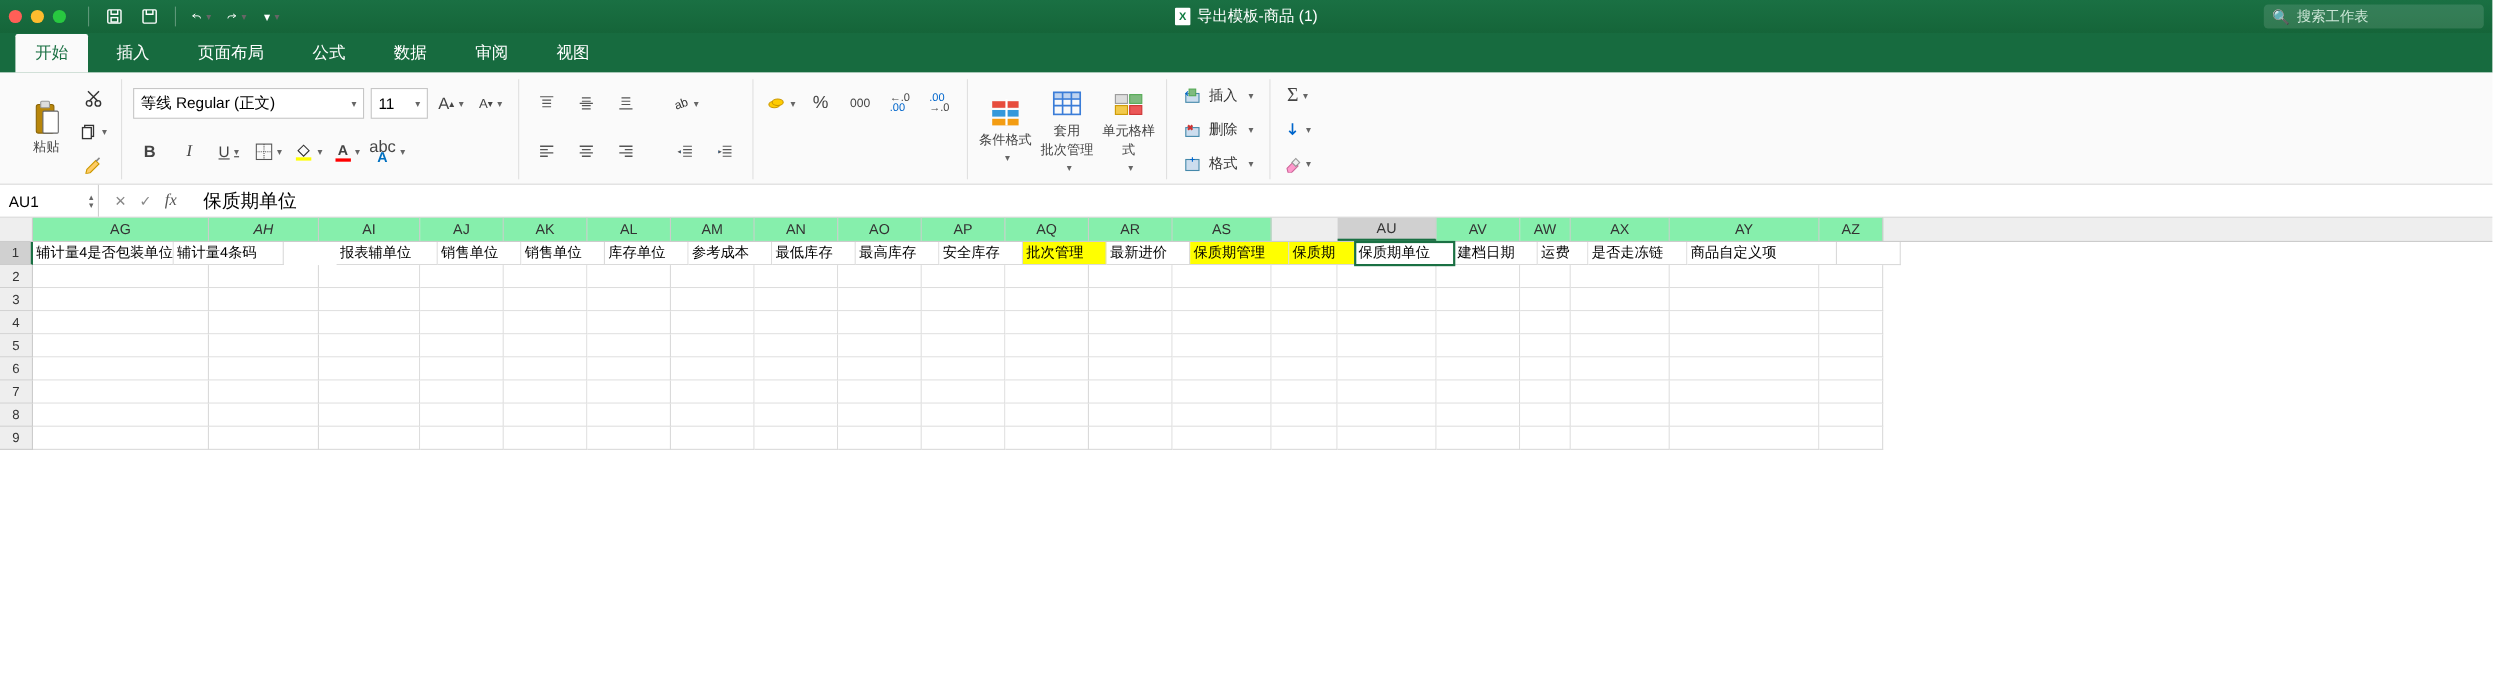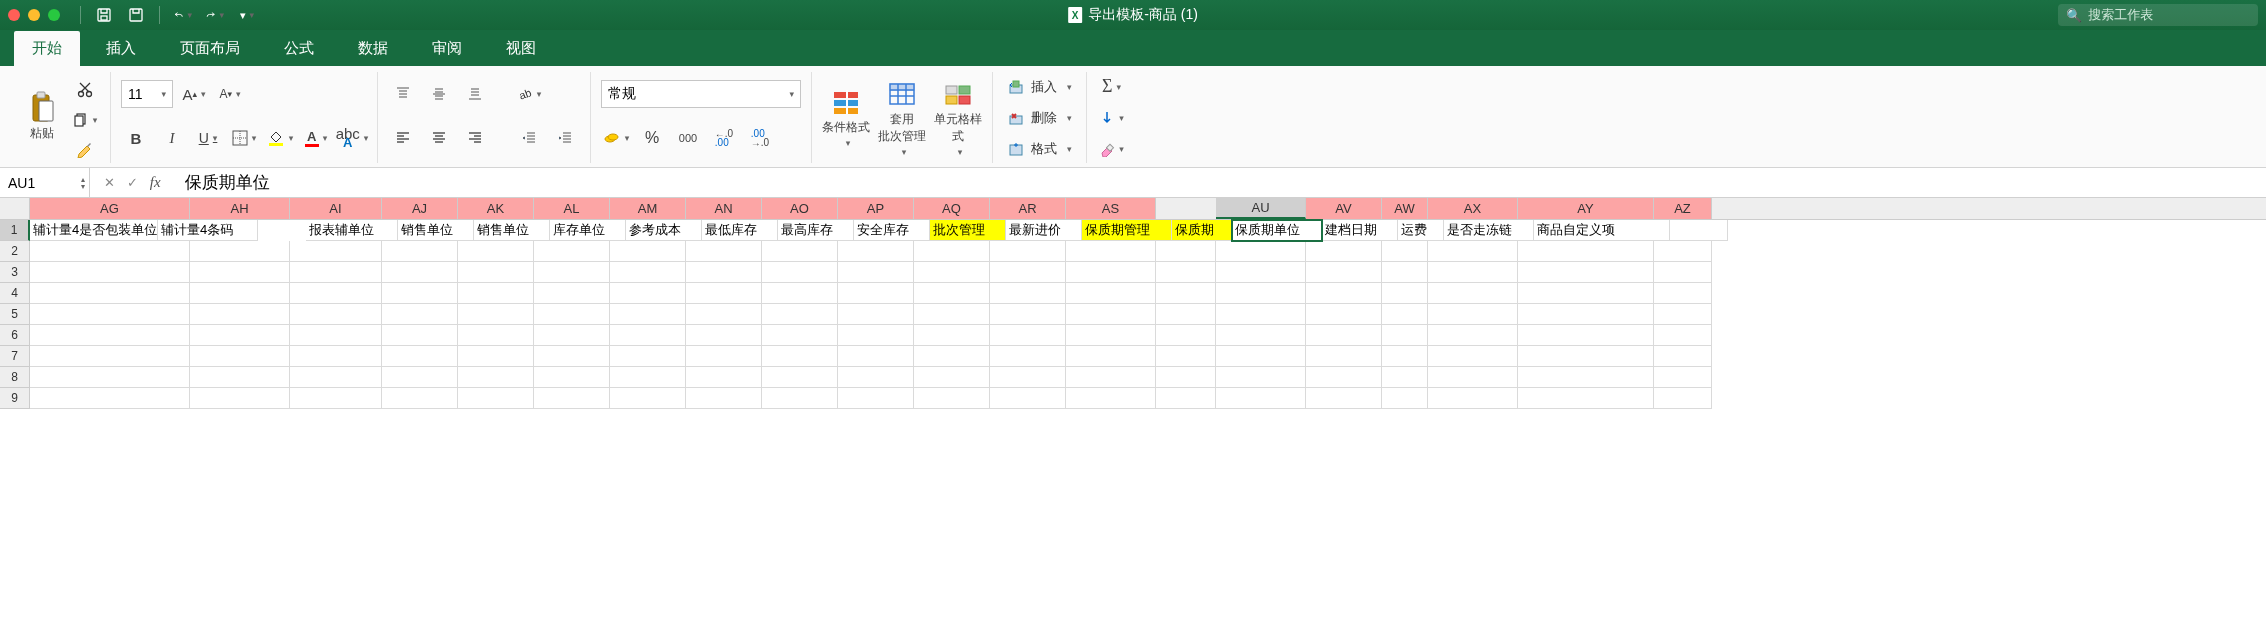--- a/index.html
+++ b/index.html
@@ -49,21 +49,21 @@
   .namebox { width:90px; height:100%; border-right:1px solid #d0d0d0; display:flex; align-items:center; padding:0 8px; font-size:14px; position:relative;}
   .namebox .stepper { position:absolute; right:4px; display:flex; flex-direction:column; font-size:8px; color:#666; line-height:7px;}
   .fbar-btns { display:flex; align-items:center; gap:12px; padding:0 14px; color:#888; }
   .fx { font-style:italic; font-family:serif; font-size:15px; color:#555; margin-right:4px;}
   .formula-input { flex:1; border:none; outline:none; font-size:17px; padding:0 6px; }
   
   
   .grid-wrap { position:relative; }
   .col-headers { display:flex; height:22px; background:#eee; border-bottom:1px solid #ccc; font-size:13px; color:#333; }
   .corner { width:30px; border-right:1px solid #ccc; background:#eee; }
-  .ch { border-right:1px solid #ccc; display:flex; align-items:center; justify-content:center; background:#fca5a5; cursor:pointer;}
+  .ch { border-right:1px solid #ccc; display:flex; align-items:center; justify-content:center; background:#86efac; cursor:pointer;}
   .ch.sel { background:#d0d0d0; border-bottom:2px solid #1a7043; }
   .rows { }
   .row { display:flex; height:21px; }
   .rh { width:30px; border-right:1px solid #ccc; border-bottom:1px solid #ccc; background:#eee; display:flex; align-items:center; justify-content:center; font-size:12px; color:#333; cursor:pointer;}
   .rh.sel { background:#d0d0d0; border-right:2px solid #1a7043;}
   .cell { border-right:1px solid #dadada; border-bottom:1px solid #dadada; display:flex; align-items:center; padding:0 3px; font-size:13px; overflow:hidden; white-space:nowrap; background:#fff; cursor:cell;}
   .cell.hl { background:#ffff00; }
   .cell.active { outline:2px solid #1a7043; outline-offset:-1px; z-index:2; position:relative; }
   
   svg { display:block; }
@@ -158,20 +158,23 @@
               <path d="M3 14l8-8 3 3-8 8-4 1z" fill="#fc6" stroke="#c90"></path>
               <path d="M11 6l3-3 1 1-3 3z" fill="#888"></path>
             </svg>
           </div>
       </div>
     </div>
   </div>
 
   <div class="group">
     <div class="grow">
+      <div class="ctl font-name dd">
+          <span>等线 Regular (正文)</span>
+        </div>
       <div class="ctl font-size dd">
           <span>11</span>
         </div>
       <div class="iconbtn dd" style="font-size:15px;">A<span style="font-size:9px;">▴</span></div>
       <div class="iconbtn dd" style="font-size:12px;">A<span style="font-size:9px;">▾</span></div>
     </div>
     <div class="grow">
       <div class="iconbtn" style="font-weight:bold;font-size:15px;">B</div>
       <div class="iconbtn" style="font-style:italic;font-family:serif;font-size:15px;">I</div>
       <div class="iconbtn dd" style="text-decoration:underline;font-size:14px;">U</div>
@@ -253,25 +256,20 @@
           <svg width="16" height="16" viewBox="0 0 16 16" stroke="#555">
             <path d="M6 3h8M6 6h8M6 9h8M6 12h8"></path>
             <path d="M2 7l2 1-2 1" fill="#06c"></path>
           </svg>
         </div>
     </div>
   </div>
 
 
   <div class="group">
-    <div class="grow">
-      <div class="ctl num-fmt dd">
-          <span>常规</span>
-        </div>
-    </div>
     <div class="grow">
       <div class="iconbtn dd">
           <svg width="18" height="16" viewBox="0 0 18 16">
             <ellipse cx="7" cy="9" rx="5" ry="3" fill="#fc0" stroke="#c90"></ellipse>
             <ellipse cx="10" cy="7" rx="5" ry="3" fill="#fc0" stroke="#c90"></ellipse>
           </svg>
         </div>
       <div class="iconbtn" style="font-size:16px;">%</div>
       <div class="iconbtn">
           <span style="font-size:11px;">000</span>
@@ -392,21 +390,21 @@
     <span style="cursor:pointer;">✓</span>
     <span class="fx" style="cursor:pointer;">fx</span>
   </div>
   <input class="formula-input" value="保质期单位" style="">
 </div>
 
 <div class="grid-wrap">
   <div class="col-headers" id="col-headers">
     <div class="corner"></div>
   <div class="ch" style="width: 160px;">AG</div>
-      <div class="ch" style="width: 100px;">AH</div>
+      <div class="ch" style="width: 100px; font-style: italic;">AH</div>
       <div class="ch" style="width: 92px;">AI</div>
       <div class="ch" style="width: 76px;">AJ</div>
       <div class="ch" style="width: 76px;">AK</div>
       <div class="ch" style="width: 76px;">AL</div>
       <div class="ch" style="width: 76px;">AM</div>
       <div class="ch" style="width: 76px;">AN</div>
       <div class="ch" style="width: 76px;">AO</div>
       <div class="ch" style="width: 76px;">AP</div>
       <div class="ch" style="width: 76px;">AQ</div>
       <div class="ch" style="width: 76px;">AR</div>

